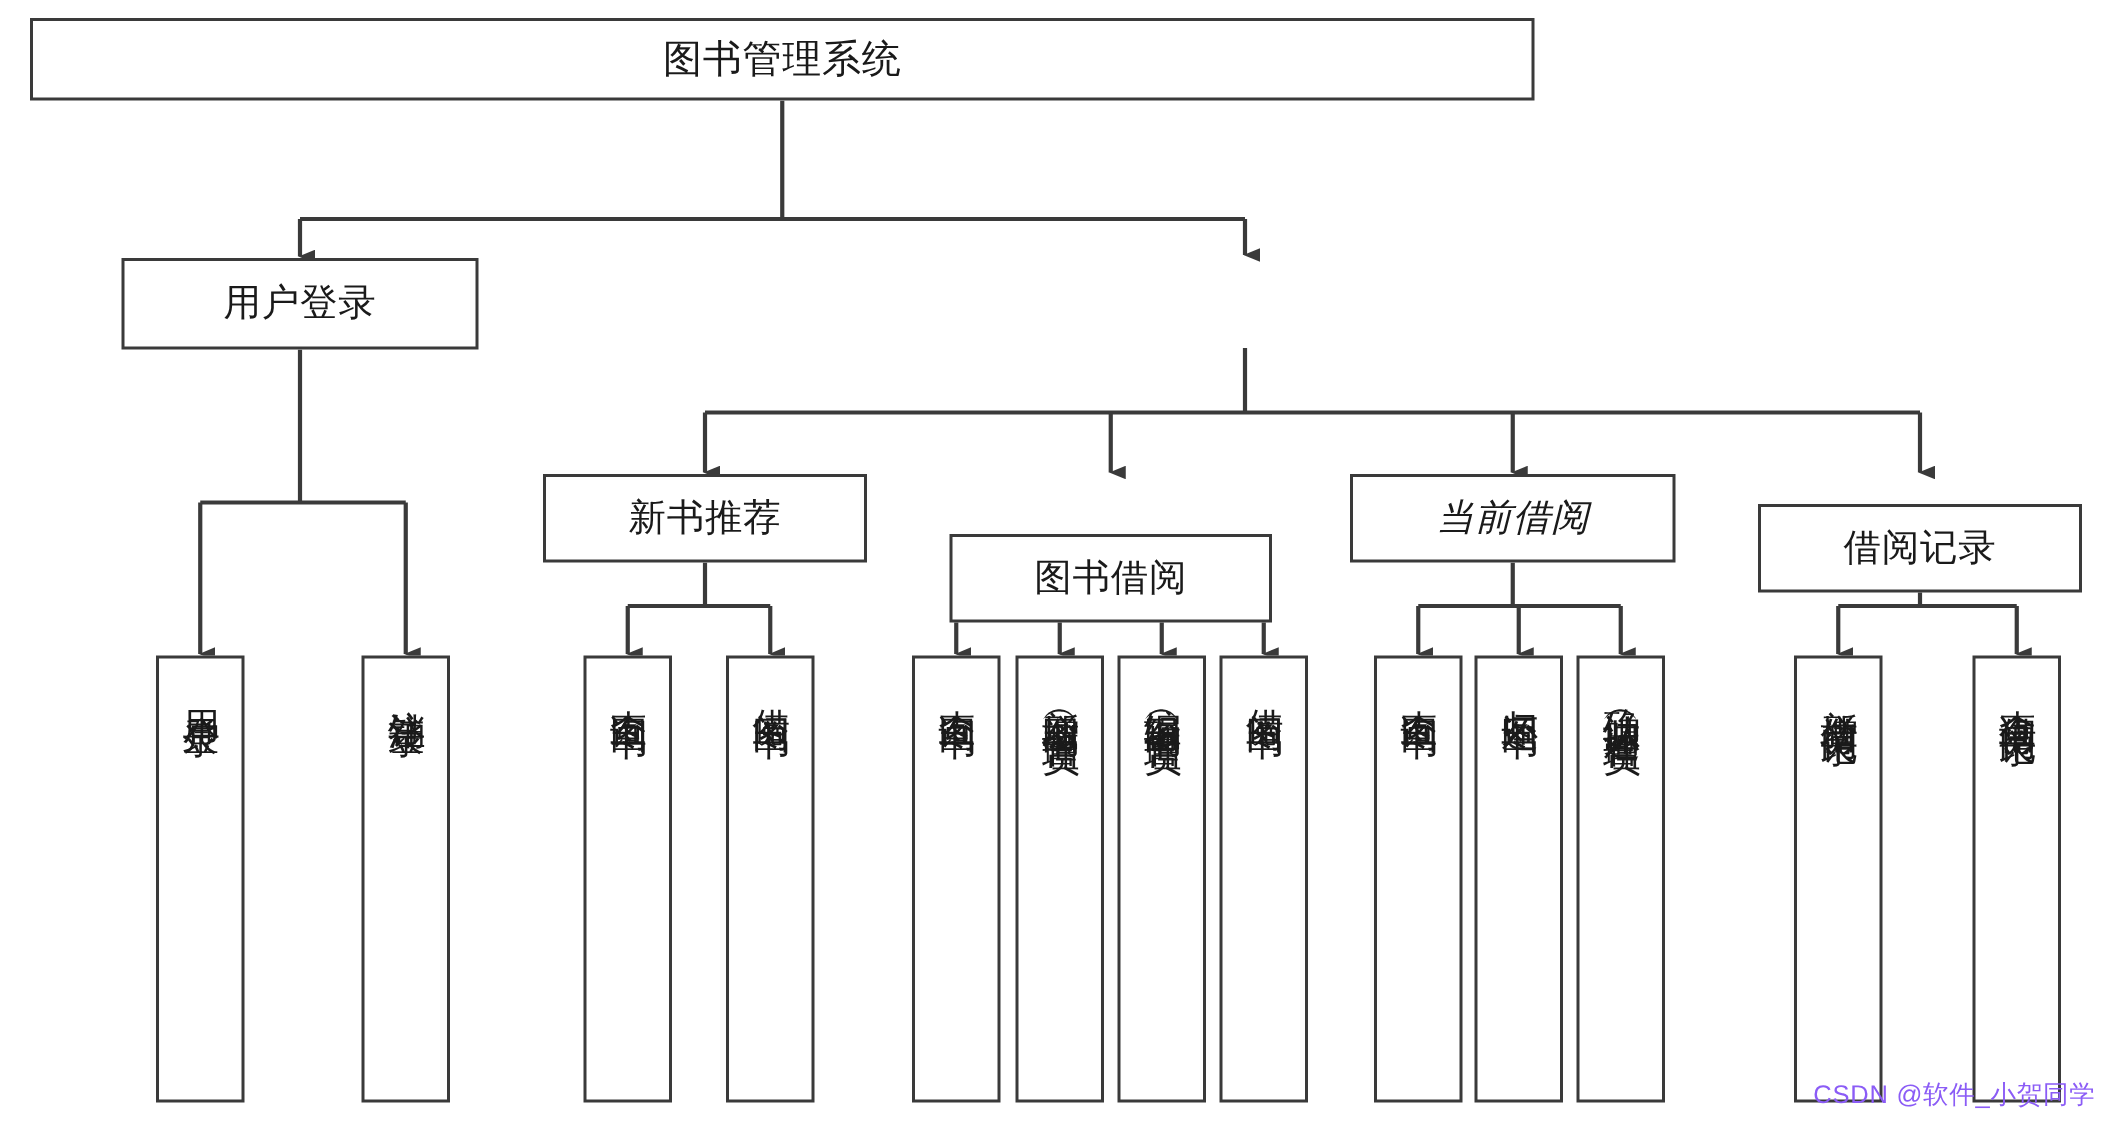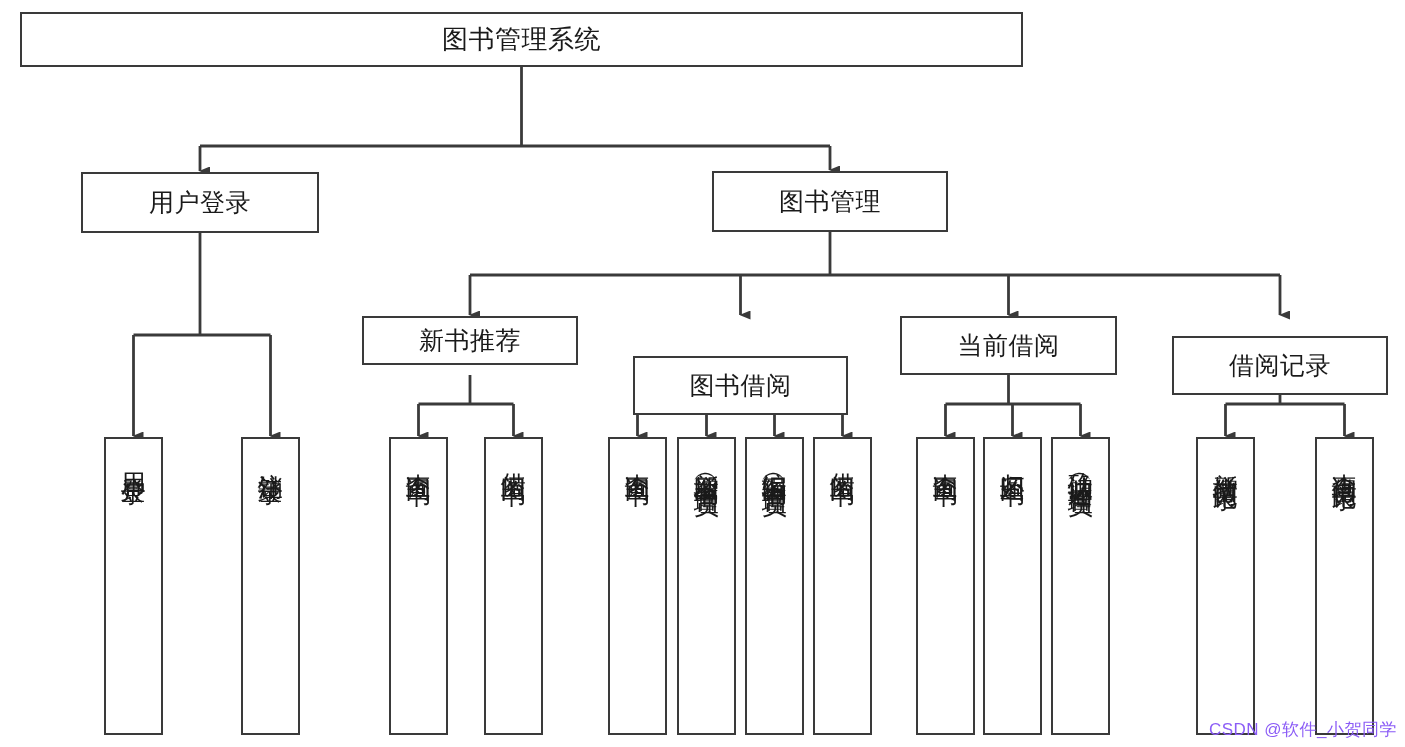--- a/index.html
+++ b/index.html
@@ -121,31 +121,28 @@
       </g>
   </svg>
 
   <div class="node horiz" id="node-root" style="left: 20px; top: 12px; width: 1003px; height: 55px;">
     <span class="label">图书管理系统</span>
   </div>
 
   <div class="node horiz" id="node-user_login" style="left: 81px; top: 172px; width: 238px; height: 61px;">
     <span class="label">用户登录</span>
   </div>
-  <div class="node horiz" id="node-book_mgmt" style="left: 712px; top: 171px; width: 236px; height: 61px;">
-    <span class="label">图书管理</span>
-  </div>
 
-  <div class="node horiz" id="node-new_book_rec" style="left: 362px; top: 316px; width: 216px; height: 49px;">
+  <div class="node horiz" id="node-new_book_rec" style="left: 362px; top: 316px; width: 216px; height: 59px;">
     <span class="label">新书推荐</span>
   </div>
   <div class="node horiz" id="node-book_borrow" style="left: 633px; top: 316px; width: 215px; height: 59px; margin-top: 40px;">
     <span class="label">图书借阅</span>
   </div>
-  <div class="node horiz" id="node-current_borrow" style="left: 900px; top: 316px; width: 217px; height: 59px;">
+  <div class="node horiz" id="node-current_borrow" style="left: 900px; top: 316px; width: 217px; height: 59px; font-style: italic;">
     <span class="label">当前借阅</span>
   </div>
   <div class="node horiz" id="node-borrow_record" style="left: 1172px; top: 336px; width: 216px; height: 59px;">
     <span class="label">借阅记录</span>
   </div>
 
   <div class="node vert" id="node-leaf_user_login" style="left: 104px; top: 437px; width: 59px; height: 298px;">
     <span class="label">用户登录</span>
   </div>
   <div class="node vert" id="node-leaf_logout" style="left: 241px; top: 437px; width: 59px; height: 298px;">

